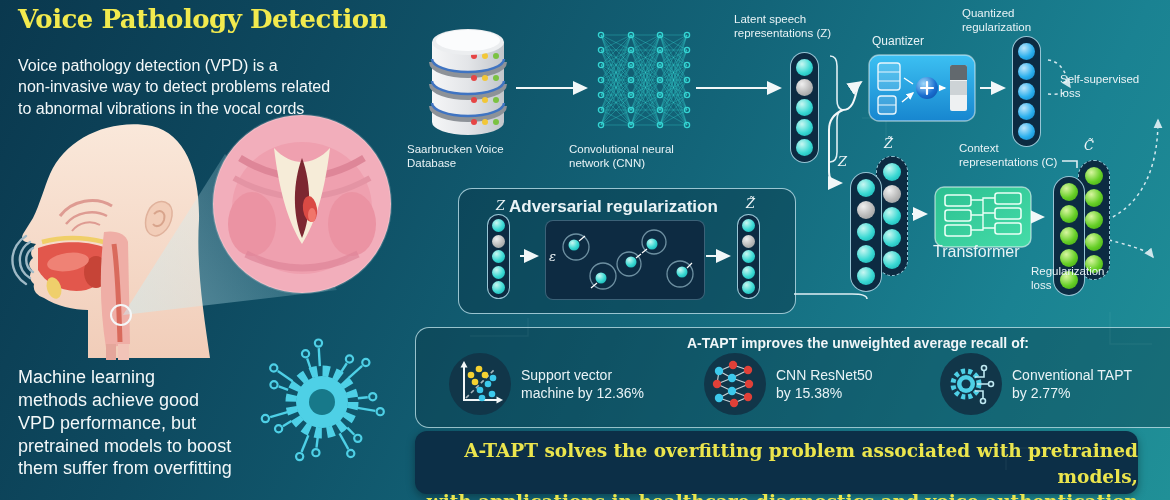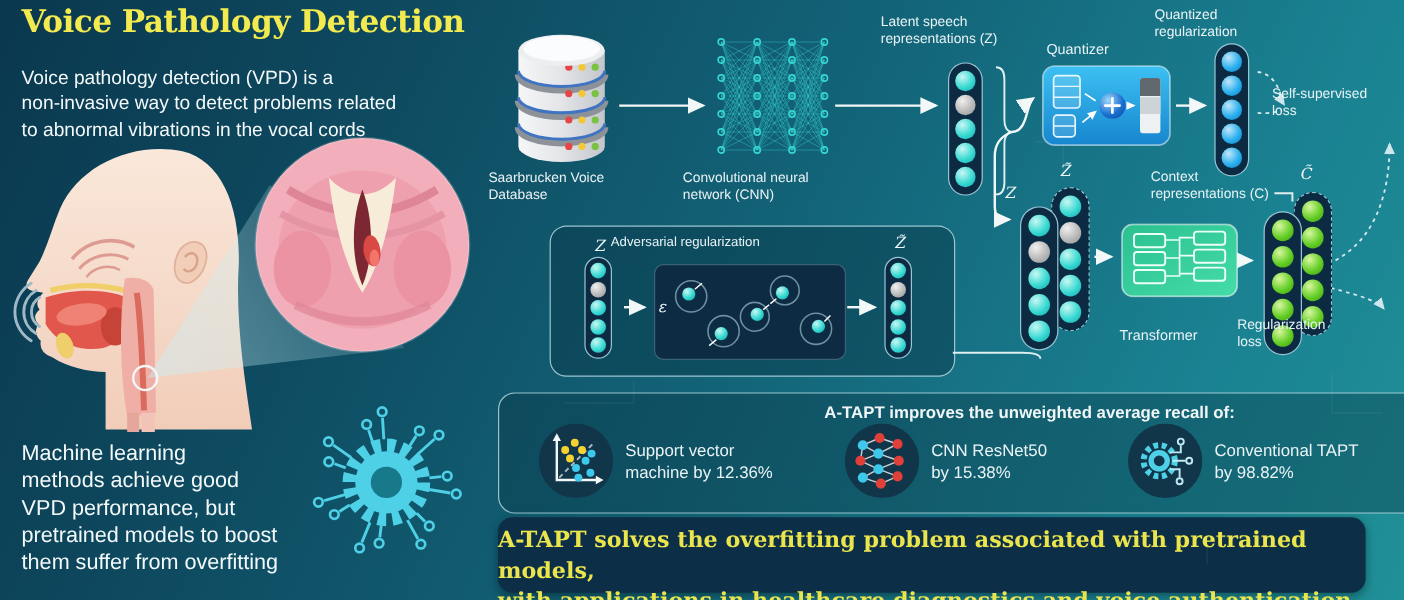--- a/index.html
+++ b/index.html
@@ -42,21 +42,21 @@
   .quantizer{position:absolute;left:458px;top:54px;width:108px;height:68px;}
   .transformer{position:absolute;left:524px;top:186px;width:98px;height:62px;}
   .recall-box{position:absolute;left:5px;top:327px;width:726px;height:99px;
     border:1.6px solid rgba(200,235,242,.75);border-radius:14px;background:rgba(8,48,64,.35);padding-left:48px;}
   .recall-title{position:absolute;left:442px;top:7px;transform:translateX(-50%);width:480px;
     text-align:center;font-size:14px;font-weight:bold;color:#f0f6f8;}
   .recall-icon{position:absolute;top:25px;width:62px;height:62px;}
   .recall-label{position:absolute;top:39px;font-size:14px;line-height:1.28;
     white-space:pre-line;color:#e9f3f6;}
   .banner{position:absolute;left:5px;top:431px;width:723px;height:63px;background:#0c2f47;
-    border-radius:12px;box-shadow:0 3px 8px rgba(0,0,0,.35);text-align:left;}
+    border-radius:12px;box-shadow:0 3px 8px rgba(0,0,0,.35);text-align:right;}
   .banner div{font-family:"DejaVu Serif",serif;font-weight:bold;font-size:18.5px;
     color:#ebe54d;line-height:1.38;}
   .banner div:first-child{margin-top:7px;}
   
   .wires{position:absolute;left:0;top:0;}
   .arr{stroke:#f2f7f8;stroke-width:2;fill:none;marker-end:url(#ah);}
   .thin{stroke:#dfeef3;stroke-width:1.6;fill:none;}
   .dash{stroke:#d6e9ef;stroke-width:1.5;fill:none;stroke-dasharray:3 3.5;}
   .dashm{marker-end:url(#ahd);}
   .deco{stroke:#bfeaf5;stroke-width:1.5;fill:none;opacity:.06;}
@@ -239,21 +239,21 @@
         <circle cx="26" cy="31" r="9" fill="#4ed0e6"></circle>
         <circle cx="26" cy="31" r="4.5" fill="#113649"></circle>
         <g stroke="#bfe9f2" stroke-width="1.6" fill="none">
           <path d="M35,24 H44 V18 M37,31 H48 M35,38 H43 V45"></path>
           <circle cx="44" cy="15" r="2.5"></circle>
             <circle cx="51" cy="31" r="2.5"></circle>
             <circle cx="43" cy="48" r="2.5"></circle>
         </g>
       </svg>
       <div class="recall-label" style="left:596px">Conventional TAPT
-by 98.82%</div>
+by 2.77%</div>
     </div>
 
     <div class="banner">
       <div>A-TAPT solves the overfitting problem associated with pretrained models,</div>
       <div>with applications in healthcare diagnostics and voice authentication</div>
     </div>
 
     <svg class="wires" width="760" height="500" viewBox="0 0 760 500">
       <defs>
         <marker id="ah" markerWidth="8" markerHeight="8" refX="6.5" refY="4" orient="auto">
@@ -582,21 +582,21 @@
       <g stroke="#eafff6" stroke-width="1.6" fill="none">
         <rect x="11" y="9" width="26" height="11" rx="2.5"></rect>
         <rect x="11" y="24" width="26" height="11" rx="2.5"></rect>
         <rect x="11" y="39" width="26" height="11" rx="2.5"></rect>
         <rect x="61" y="7" width="26" height="11" rx="2.5"></rect>
         <rect x="61" y="22" width="26" height="11" rx="2.5"></rect>
         <rect x="61" y="37" width="26" height="11" rx="2.5"></rect>
       </g>
       <path d="M37,14 H49 V12 H61 M37,29 H49 M49,27 H61 M37,44 H49 V42 H61 M49,12 V44" stroke="#eafff6" stroke-width="1.4" fill="none"></path>
     </svg>
-    <div class="lbl" style="left:573px;top:272px;width:100px;font-size:12px">Transformer</div>
+    <div class="lbl" style="left:573px;top:242px;width:100px;font-size:16px">Transformer</div>
 
     <div class="lbl" style="left:614px;top:141px;width:130px">Context
 representations (C)</div>
     <div class="mth" style="left:674px;top:138px">C̃</div>
     <div class="col pair dashed" style="left:668px;top:160px">
         <span class="cell green"></span>
         <span class="cell green"></span>
         <span class="cell green"></span>
         <span class="cell green"></span>
         <span class="cell green"></span>
@@ -604,21 +604,21 @@
     <div class="col pair" style="left:643px;top:176px">
         <span class="cell green"></span>
         <span class="cell green"></span>
         <span class="cell green"></span>
         <span class="cell green"></span>
         <span class="cell green"></span>
       </div>
     <div class="lbl" style="left:681px;top:264px;width:120px">Regularization
 loss</div>
 
-    <div class="lbl" style="left:214px;top:196px;width:230px;font-weight:normal;font-size:11px">Adversarial regularization</div>
+    <div class="lbl" style="left:214px;top:196px;width:230px;font-weight:bold;font-size:17px">Adversarial regularization</div>
     <div class="mth" style="left:86px;top:198px">Z</div>
     <div class="mth" style="left:336px;top:196px">Z̃</div>
     <div class="col sm" style="left:77px;top:214px">
         <span class="cell cyan"></span>
         <span class="cell gray"></span>
         <span class="cell cyan"></span>
         <span class="cell cyan"></span>
         <span class="cell cyan"></span>
       </div>
     <div class="col sm" style="left:327px;top:214px">

